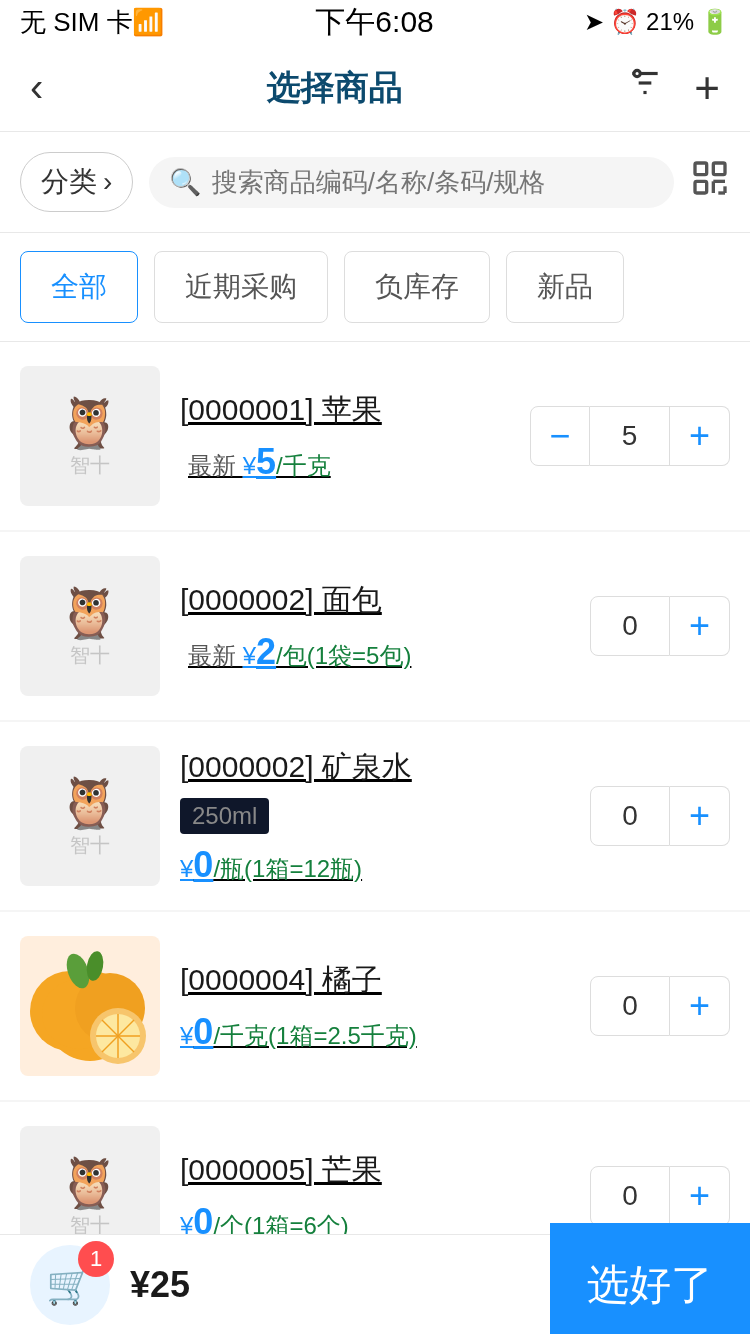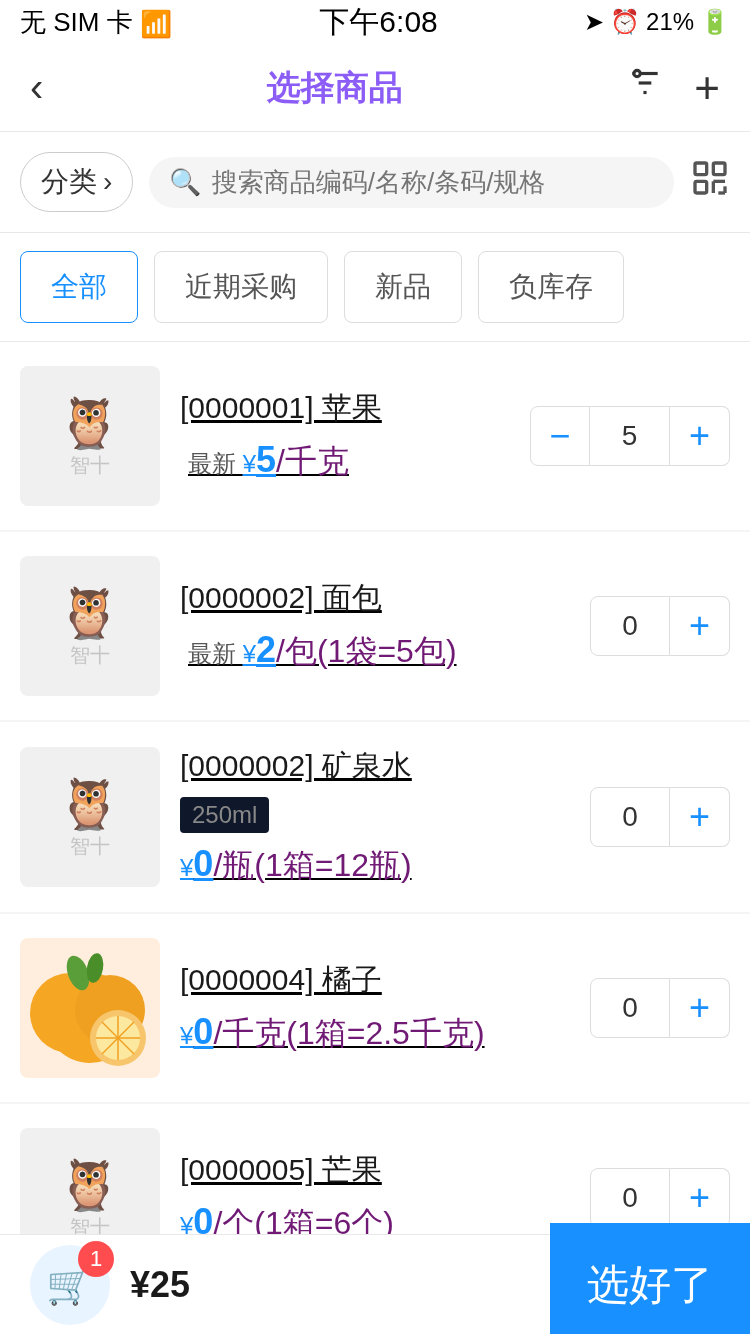--- a/index.html
+++ b/index.html
@@ -18,22 +18,22 @@
       height: 44px;
       background: #fff;
       display: flex;
       align-items: center;
       justify-content: space-between;
       padding: 0 20px;
       font-size: 28px;
     }
     .status-left {
       display: flex;
-      align-items: flex-end;
-      gap: 8px;
+      align-items: center;
+      gap: 0;
       font-size: 26px;
       color: #000;
     }
     .status-center {
       font-size: 30px;
       font-weight: 500;
       color: #000;
     }
     .status-right {
       display: flex;
@@ -55,21 +55,21 @@
       border-bottom: 1px solid #e8e8e8;
     }
     .nav-back {
       font-size: 40px;
       color: #333;
       cursor: pointer;
     }
     .nav-title {
       font-size: 34px;
       font-weight: 600;
-      color: #8b5cf6;
+      color: #0c4a6e;
     }
     .nav-actions {
       display: flex;
       align-items: center;
       gap: 30px;
     }
     .nav-filter-icon, .nav-add-icon {
       font-size: 38px;
       color: #333;
       cursor: pointer;
@@ -217,22 +217,22 @@
       font-size: 24px;
       text-decoration: underline;
     }
     .price-amount {
       color: #1890ff;
       font-size: 36px;
       font-weight: bold;
       text-decoration: underline;
     }
     .price-unit {
-      color: #701a75;
-      font-size: 32px;
+      color: #15803d;
+      font-size: 24px;
     }
     .quantity-control {
       display: flex;
       align-items: center;
       gap: 0;
       flex-shrink: 0;
     }
     .qty-btn {
       width: 60px;
       height: 60px;
@@ -385,22 +385,22 @@
       <line x1="14" y1="14" x2="21" y2="14"></line>
       <line x1="21" y1="17" x2="21" y2="21"></line>
       <line x1="17" y1="21" x2="21" y2="21"></line>
     </svg>
   </span>
 </div>
 
 <div class="filter-tabs">
   <button class="filter-tab active">全部</button>
   <button class="filter-tab">近期采购</button>
+  <button class="filter-tab">负库存</button>
   <button class="filter-tab">新品</button>
-  <button class="filter-tab">负库存</button>
 </div>
 
 <div class="product-list">
 
   <div class="product-item">
     <div class="product-image">
       <div class="owl-logo">
         <span class="owl-icon">🦉</span>
         <span class="owl-text">智十</span>
       </div>

